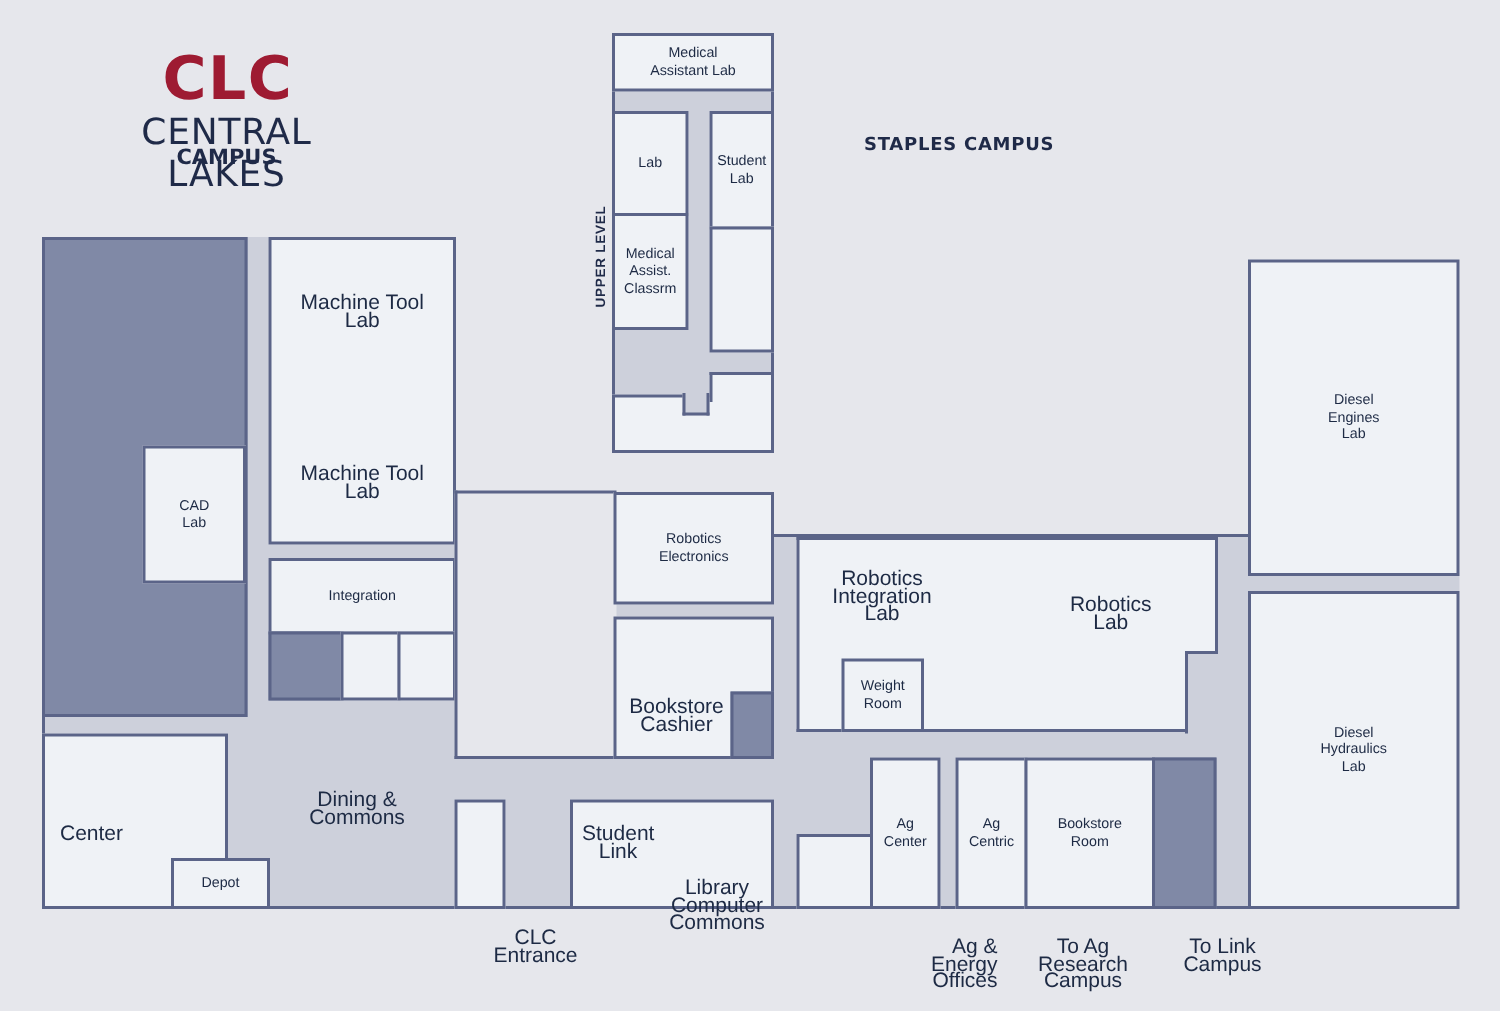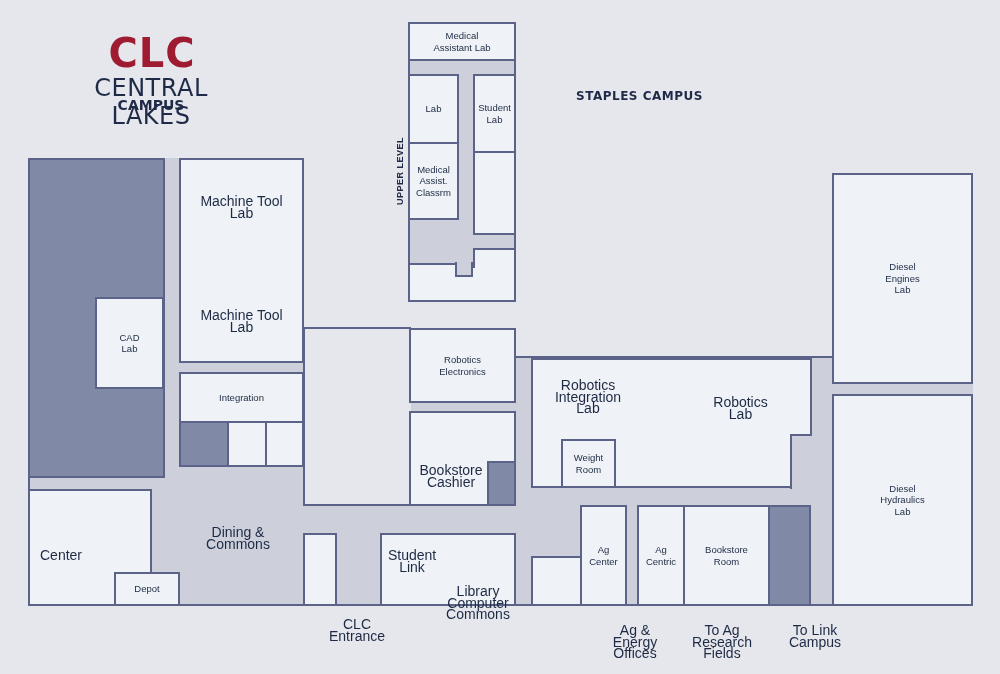--- a/index.html
+++ b/index.html
@@ -158,20 +158,20 @@
 
 <div class="abs room" style="left:832px;top:173px;width:141px;height:211px;">Diesel
 Engines
 Lab</div>
 <div class="abs room" style="left:832px;top:394px;width:141px;height:212px;">Diesel
 Hydraulics
 Lab</div>
 
 <div class="label" style="left:327px;top:619px;width:60px;">CLC
 Entrance</div>
-<div class="label" style="left:605px;top:625px;width:60px;">Ag &amp;
+<div class="label" style="left:605px;top:625px;width:60px;text-align:right;">Ag &amp;
 Energy
 Offices</div>
 <div class="label" style="left:692px;top:625px;width:60px;">To Ag
 Research
-Fields</div>
+Campus</div>
 <div class="label" style="left:785px;top:625px;width:60px;">To Link
 Campus</div>
 
 </body></html>

